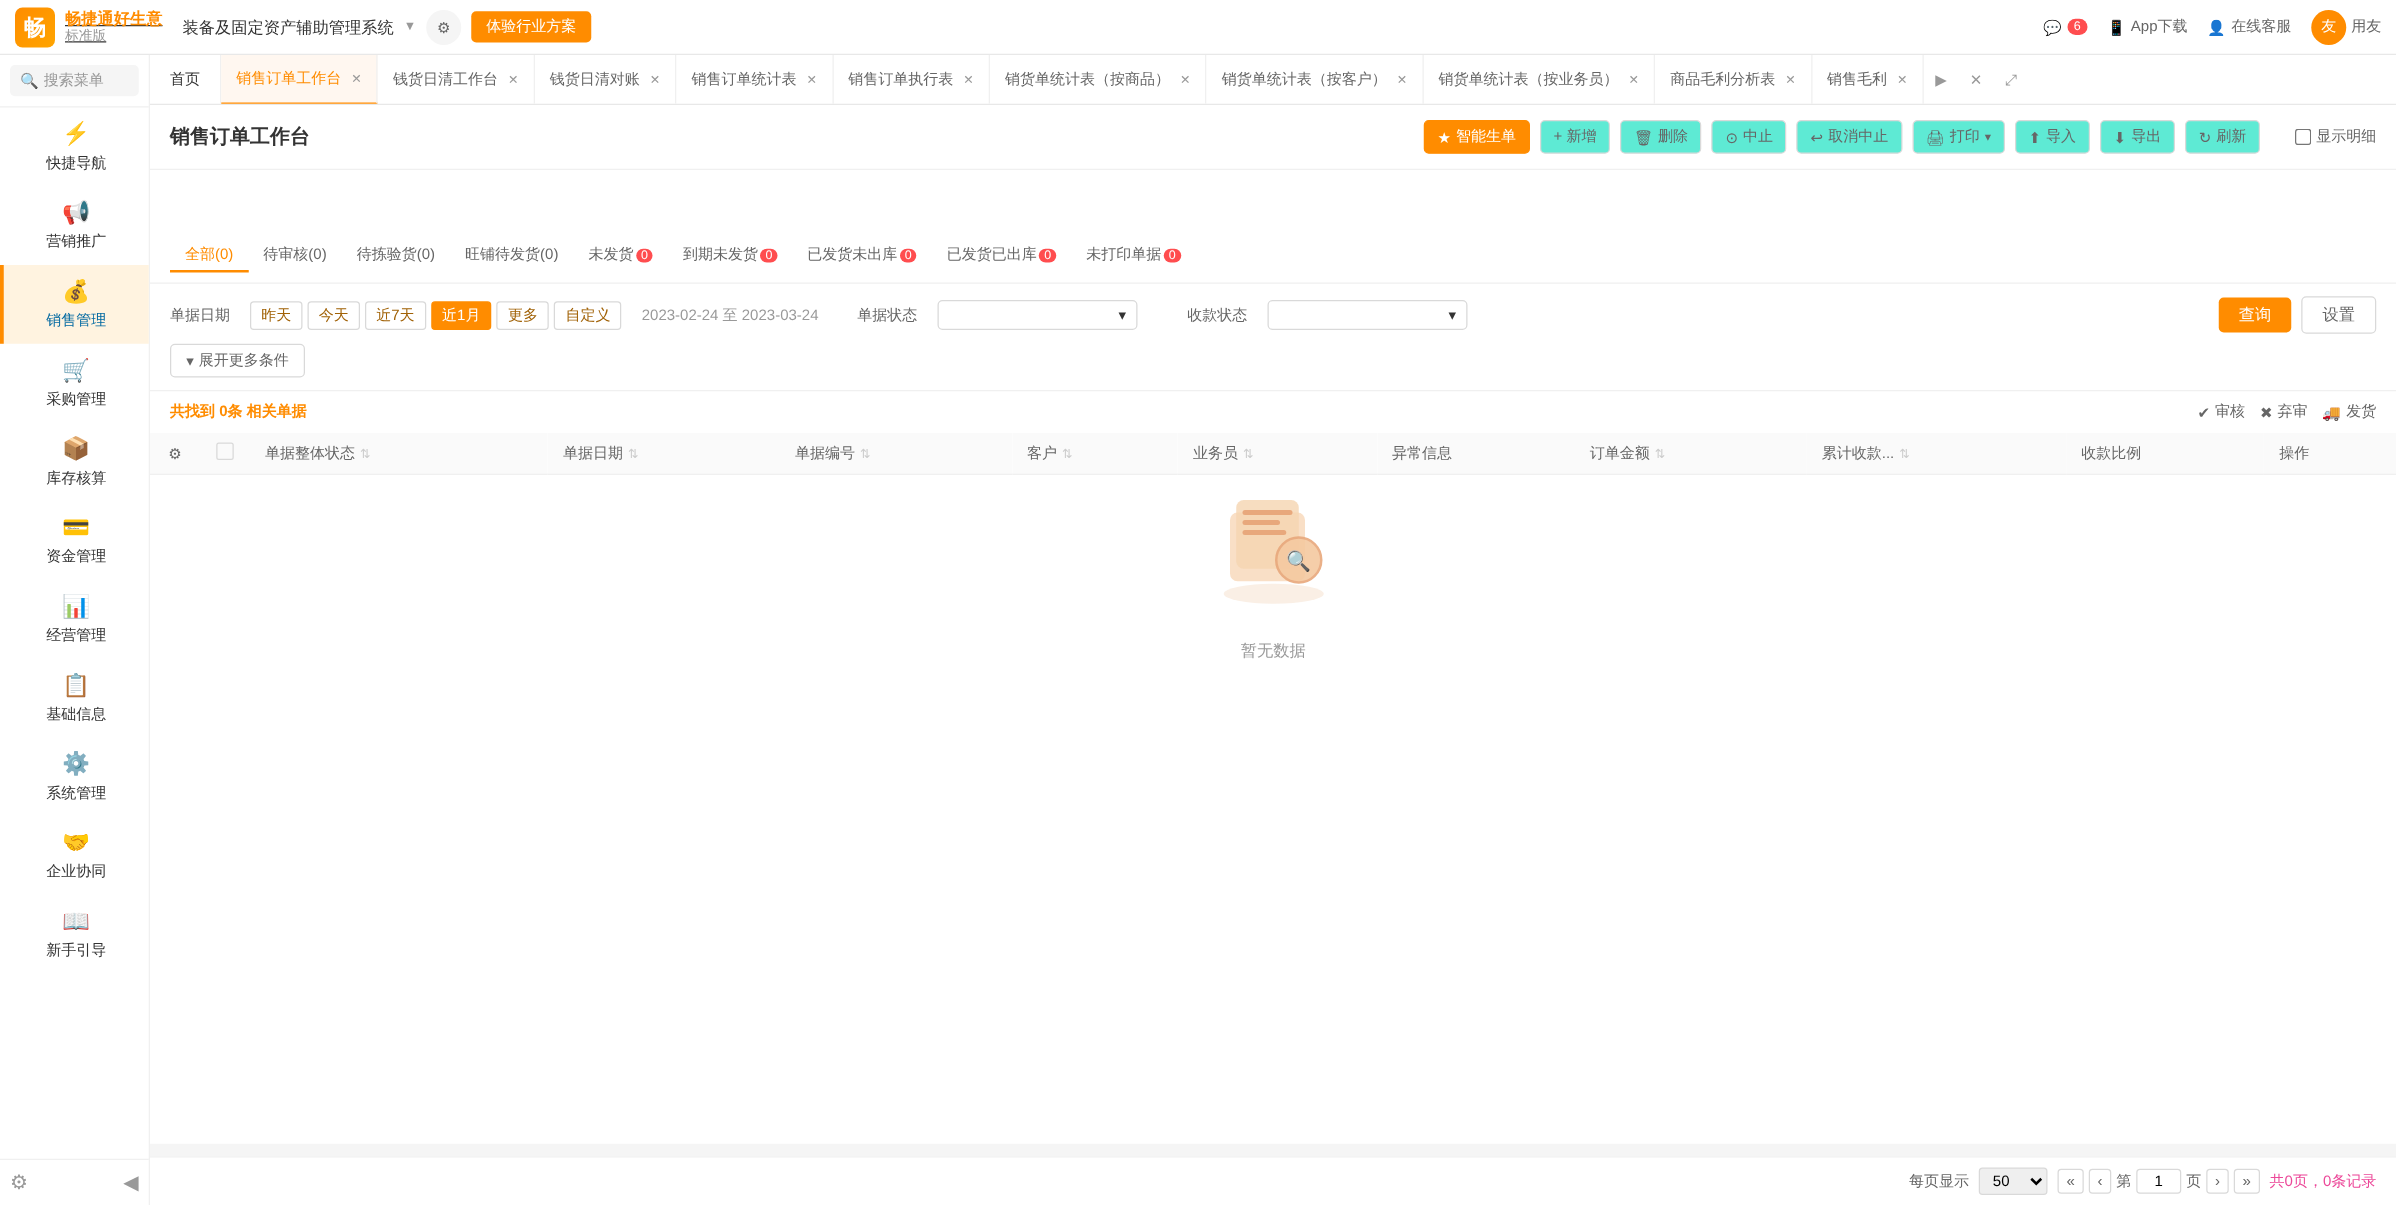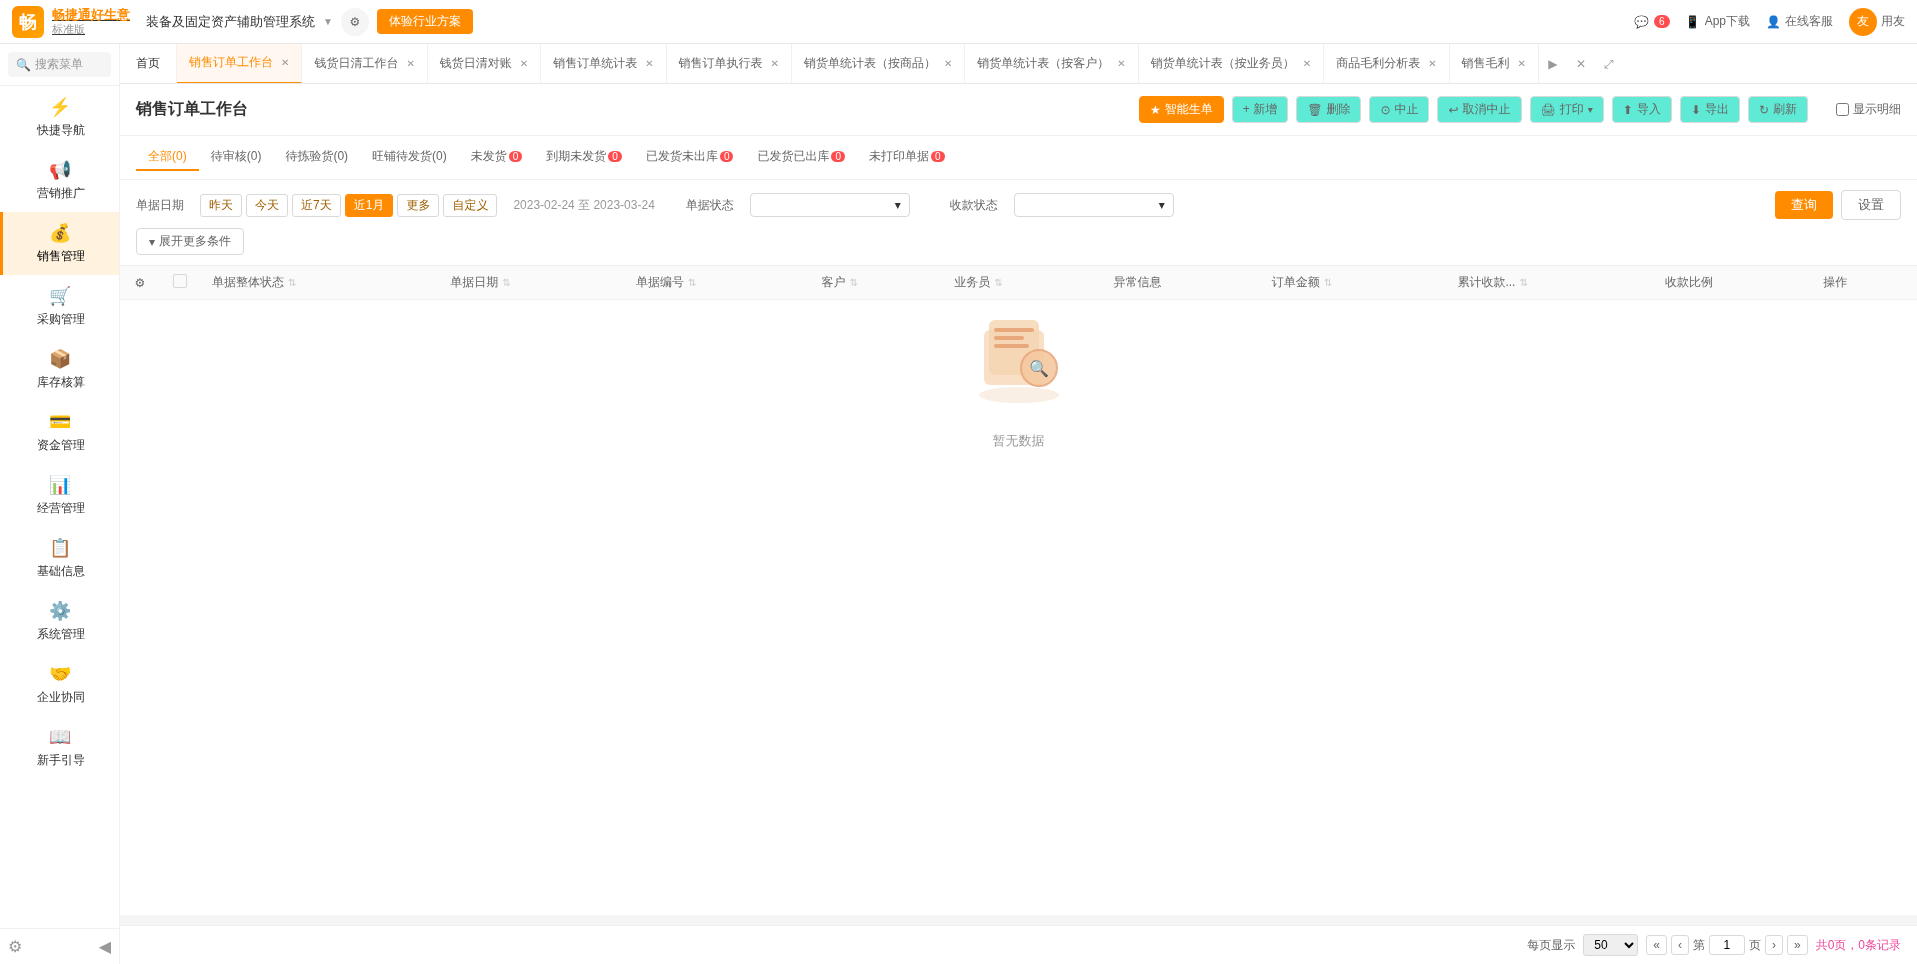--- a/index.html
+++ b/index.html
@@ -29,42 +29,42 @@
     .user-avatar { width: 28px; height: 28px; border-radius: 50%; background: #ff8c00; display: flex; align-items: center; justify-content: center; color: white; font-size: 12px; }
 
     
     .sidebar-search { padding: 8px; border-bottom: 1px solid #f0f0f0; }
     .sidebar-search-inner { display: flex; align-items: center; gap: 4px; background: #f5f5f5; border-radius: 4px; padding: 4px 8px; cursor: pointer; }
     .sidebar-search-text { font-size: 12px; color: #999; }
     .sidebar-item { display: flex; flex-direction: column; align-items: center; padding: 10px 0; cursor: pointer; gap: 4px; border-left: 3px solid transparent; }
     .sidebar-item.active { background: #fff3e0; border-left-color: #ff8c00; }
     .sidebar-item .icon { font-size: 18px; }
     .sidebar-item .label { font-size: 12px; color: #333; }
-    .sidebar-item.active .label { color: #000000; }
+    .sidebar-item.active .label { color: #0369a1; }
     .sidebar-bottom { margin-top: auto; padding: 8px; display: flex; justify-content: space-between; border-top: 1px solid #f0f0f0; }
 
     
     .tab { display: flex; align-items: center; gap: 4px; padding: 0 12px; height: 40px; cursor: pointer; white-space: nowrap; border-right: 1px solid #f0f0f0; font-size: 12px; color: #666; flex-shrink: 0; }
     .tab:first-child { color: #333; font-weight: normal; padding: 0 16px; }
     .tab.active { color: #ff8c00; background: #fff7f0; border-bottom: 2px solid #ff8c00; }
     .tab .close-x { font-size: 10px; color: #999; margin-left: 4px; }
     .tab-nav-btn { width: 28px; height: 40px; display: flex; align-items: center; justify-content: center; cursor: pointer; color: #999; font-size: 12px; flex-shrink: 0; }
 
     
     .page-header { padding: 12px 16px; display: flex; align-items: center; justify-content: space-between; border-bottom: 1px solid #f0f0f0; flex-shrink: 0; }
     .page-title { font-size: 16px; font-weight: bold; color: #333; }
     .header-actions { display: flex; align-items: center; gap: 8px; }
     .header-btn { display: flex; align-items: center; gap: 4px; padding: 4px 10px; border: 1px solid #d9d9d9; border-radius: 4px; background: #5eead4; cursor: pointer; font-size: 12px; color: #666; }
     .header-btn.smart { background: #ff8c00; color: white; border-color: #ff8c00; display: flex; align-items: center; gap: 4px; }
     .header-btn .chevron { font-size: 10px; }
     .show-detail-check { display: flex; align-items: center; gap: 4px; font-size: 12px; color: #666; padding-left: 20px; }
 
     
     .filter-tabs { display: flex; align-items: center; padding: 8px 16px; border-bottom: 1px solid #f0f0f0; gap: 0; flex-shrink: 0; }
-    .filter-tab { padding: 4px 12px; font-size: 12px; color: #666; cursor: pointer; border-bottom: 2px solid transparent; white-space: nowrap; }
+    .filter-tab { padding: 4px 12px; font-size: 12px; color: #666; cursor: pointer; border-bottom: 2px solid transparent; white-space: nowrap; margin-top: 47px; }
     .filter-tab.active { color: #ff8c00; border-bottom-color: #ff8c00; }
     .filter-tab .count-badge { background: #ff4d4f; color: white; border-radius: 10px; padding: 0 4px; font-size: 10px; margin-left: 2px; }
 
     
     .filter-area { padding: 10px 16px; border-bottom: 1px solid #f0f0f0; flex-shrink: 0; }
     .filter-row { display: flex; align-items: center; gap: 16px; margin-bottom: 8px; }
     .filter-row:last-child { margin-bottom: 0; }
     .filter-label { font-size: 12px; color: #666; white-space: nowrap; }
     .filter-date-btns { display: flex; gap: 4px; }
     .date-btn { padding: 2px 8px; border: 1px solid #d9d9d9; border-radius: 3px; background: #fff; font-size: 12px; color: #a16207; cursor: pointer; }
@@ -365,20 +365,41 @@
             </div>
           </div>
           <div class="filter-row">
             <button class="expand-btn">
               <span>▾</span>
               <span>展开更多条件</span>
             </button>
           </div>
         </div>
 
+        <div class="table-toolbar">
+          <span class="result-count">
+            <span>共找到</span>
+            <span style="color:#ff8c00;font-weight:bold;">0条</span>
+            <span>相关单据</span>
+          </span>
+          <div class="table-actions">
+            <div class="table-action-btn">
+              <span>✔</span>
+              <span>审核</span>
+            </div>
+            <div class="table-action-btn">
+              <span>✖</span>
+              <span>弃审</span>
+            </div>
+            <div class="table-action-btn">
+              <span>🚚</span>
+              <span>发货</span>
+            </div>
+          </div>
+        </div>
 
         <div class="table-wrapper">
           <table>
             <thead>
               <tr>
                 <th class="th-settings">⚙</th>
                 <th class="th-checkbox"><span class="checkbox"></span></th>
                 <th><span>单据整体状态</span><span class="sort-icon">⇅</span></th>
                 <th><span>单据日期</span><span class="sort-icon">⇅</span></th>
                 <th><span>单据编号</span><span class="sort-icon">⇅</span></th>

